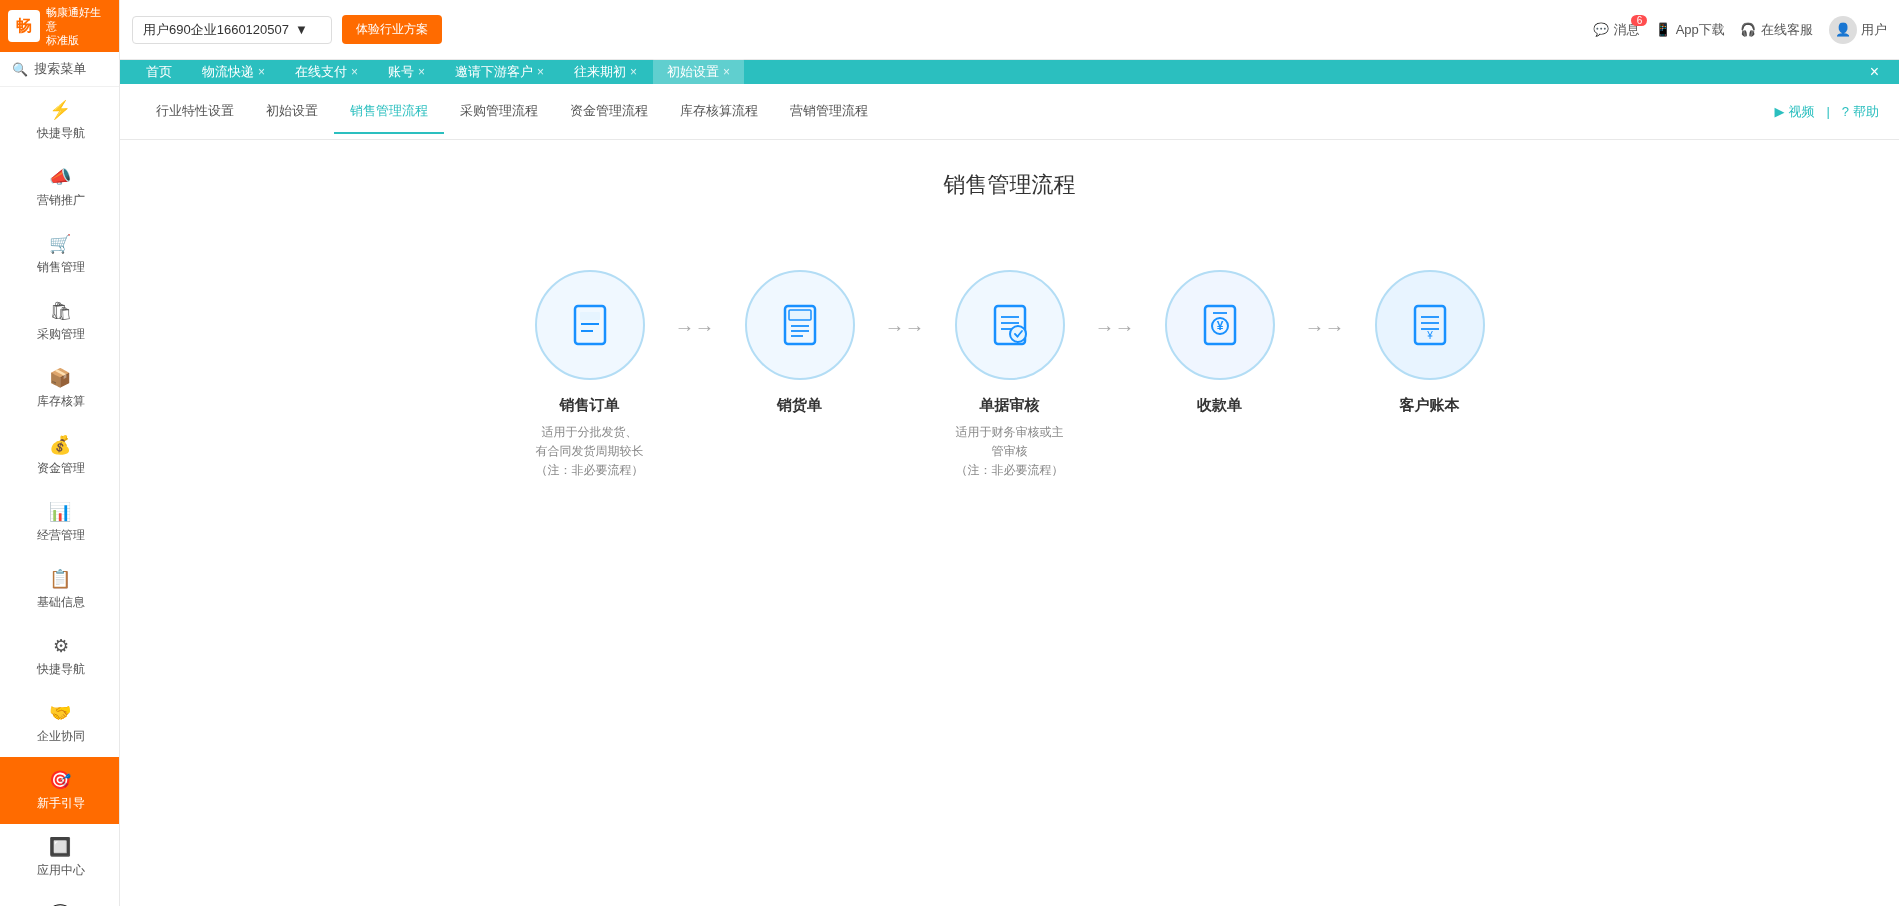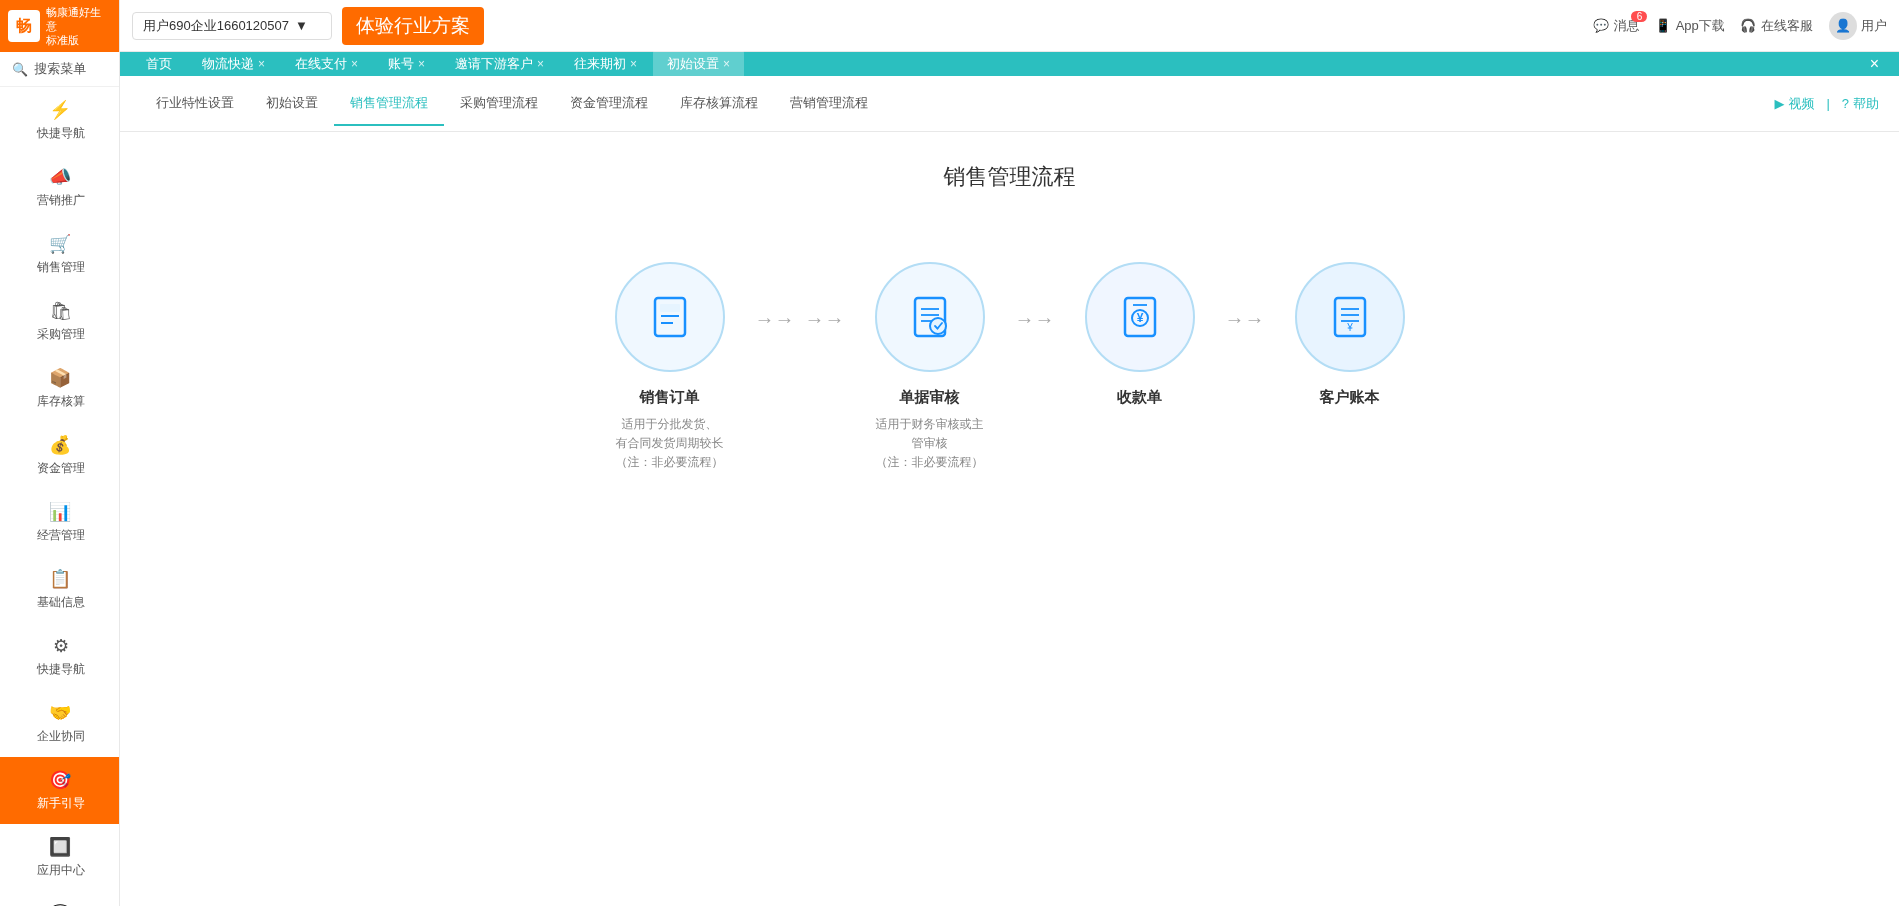--- a/index.html
+++ b/index.html
@@ -69,21 +69,21 @@
     
     .main {
       flex: 1;
       display: flex;
       flex-direction: column;
       overflow: hidden;
     }
 
     
     .topbar {
-      height: 52px;
+      height: 60px;
       background: #fff;
       display: flex;
       align-items: center;
       padding: 0 12px;
       border-bottom: 1px solid #e8e8e8;
       gap: 10px;
     }
     .topbar-user-select {
       display: flex;
       align-items: center;
@@ -96,21 +96,21 @@
       color: #333;
       min-width: 200px;
     }
     .topbar-trial-btn {
       background: #ff6b00;
       color: #fff;
       border: none;
       padding: 6px 14px;
       border-radius: 4px;
       cursor: pointer;
-      font-size: 19px;
+      font-size: 12px;
     }
     .topbar-right {
       margin-left: auto;
       display: flex;
       align-items: center;
       gap: 16px;
     }
     .topbar-right-item {
       display: flex;
       align-items: center;
@@ -457,20 +457,33 @@
             <line x1="16" y1="31" x2="28" y2="31" stroke="#1890ff" stroke-width="2"></line>
             <rect x="15" y="12" width="20" height="8" rx="1" fill="#e6f4ff"></rect>
           </svg>
         </div>
         <div class="flow-title">销售订单</div>
         <div class="flow-desc">适用于分批发货、<br>有合同发货周期较长<br>（注：非必要流程）</div>
       </div>
 
       <div class="flow-arrow">→→</div>
 
+      <div class="flow-item">
+        <div class="flow-circle">
+          <svg class="icon-svg" viewBox="0 0 50 50">
+            <rect x="10" y="6" width="30" height="38" rx="3" fill="none" stroke="#1890ff" stroke-width="2.5"></rect>
+            <rect x="14" y="10" width="22" height="10" rx="1" fill="#e6f4ff" stroke="#1890ff" stroke-width="1.5"></rect>
+            <line x1="16" y1="26" x2="34" y2="26" stroke="#1890ff" stroke-width="1.8"></line>
+            <line x1="16" y1="31" x2="34" y2="31" stroke="#1890ff" stroke-width="1.8"></line>
+            <line x1="16" y1="36" x2="28" y2="36" stroke="#1890ff" stroke-width="1.8"></line>
+          </svg>
+        </div>
+        <div class="flow-title">销货单</div>
+        <div class="flow-desc"></div>
+      </div>
 
       <div class="flow-arrow">→→</div>
 
       <div class="flow-item">
         <div class="flow-circle">
           <svg class="icon-svg" viewBox="0 0 50 50">
             <rect x="10" y="6" width="30" height="38" rx="3" fill="none" stroke="#1890ff" stroke-width="2.5"></rect>
             <line x1="16" y1="17" x2="34" y2="17" stroke="#1890ff" stroke-width="1.8"></line>
             <line x1="16" y1="23" x2="34" y2="23" stroke="#1890ff" stroke-width="1.8"></line>
             <line x1="16" y1="29" x2="28" y2="29" stroke="#1890ff" stroke-width="1.8"></line>

